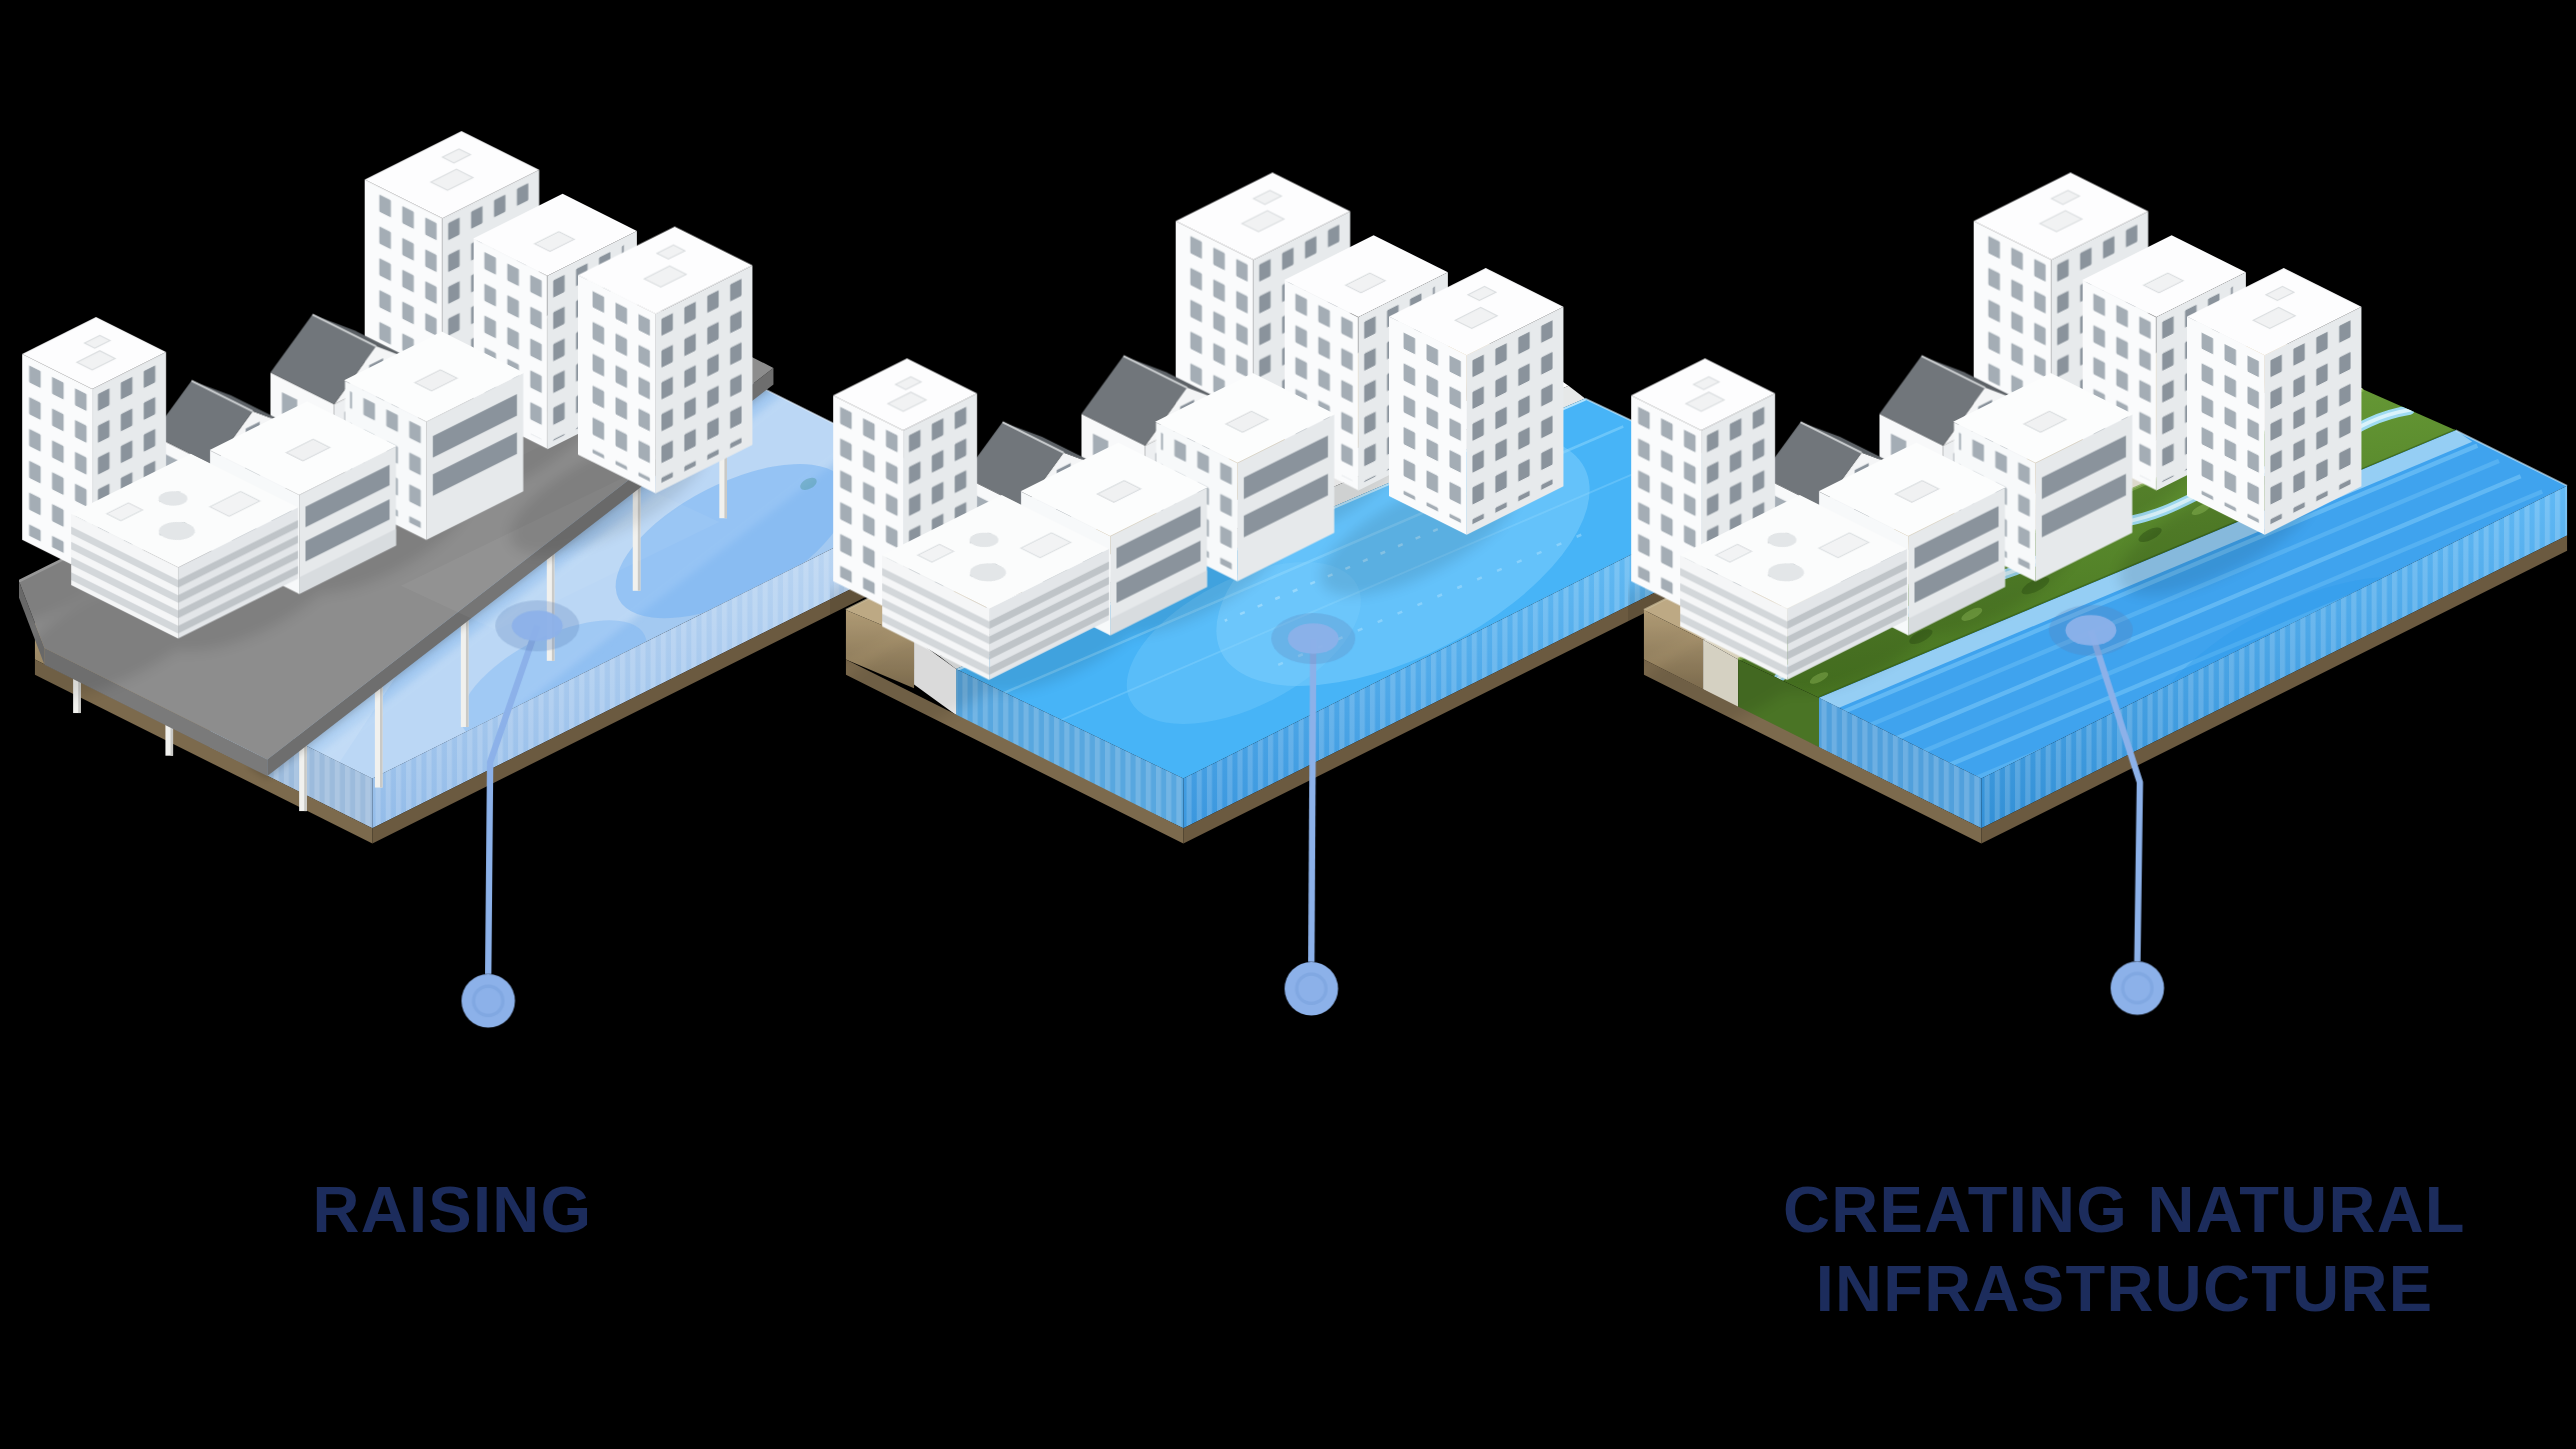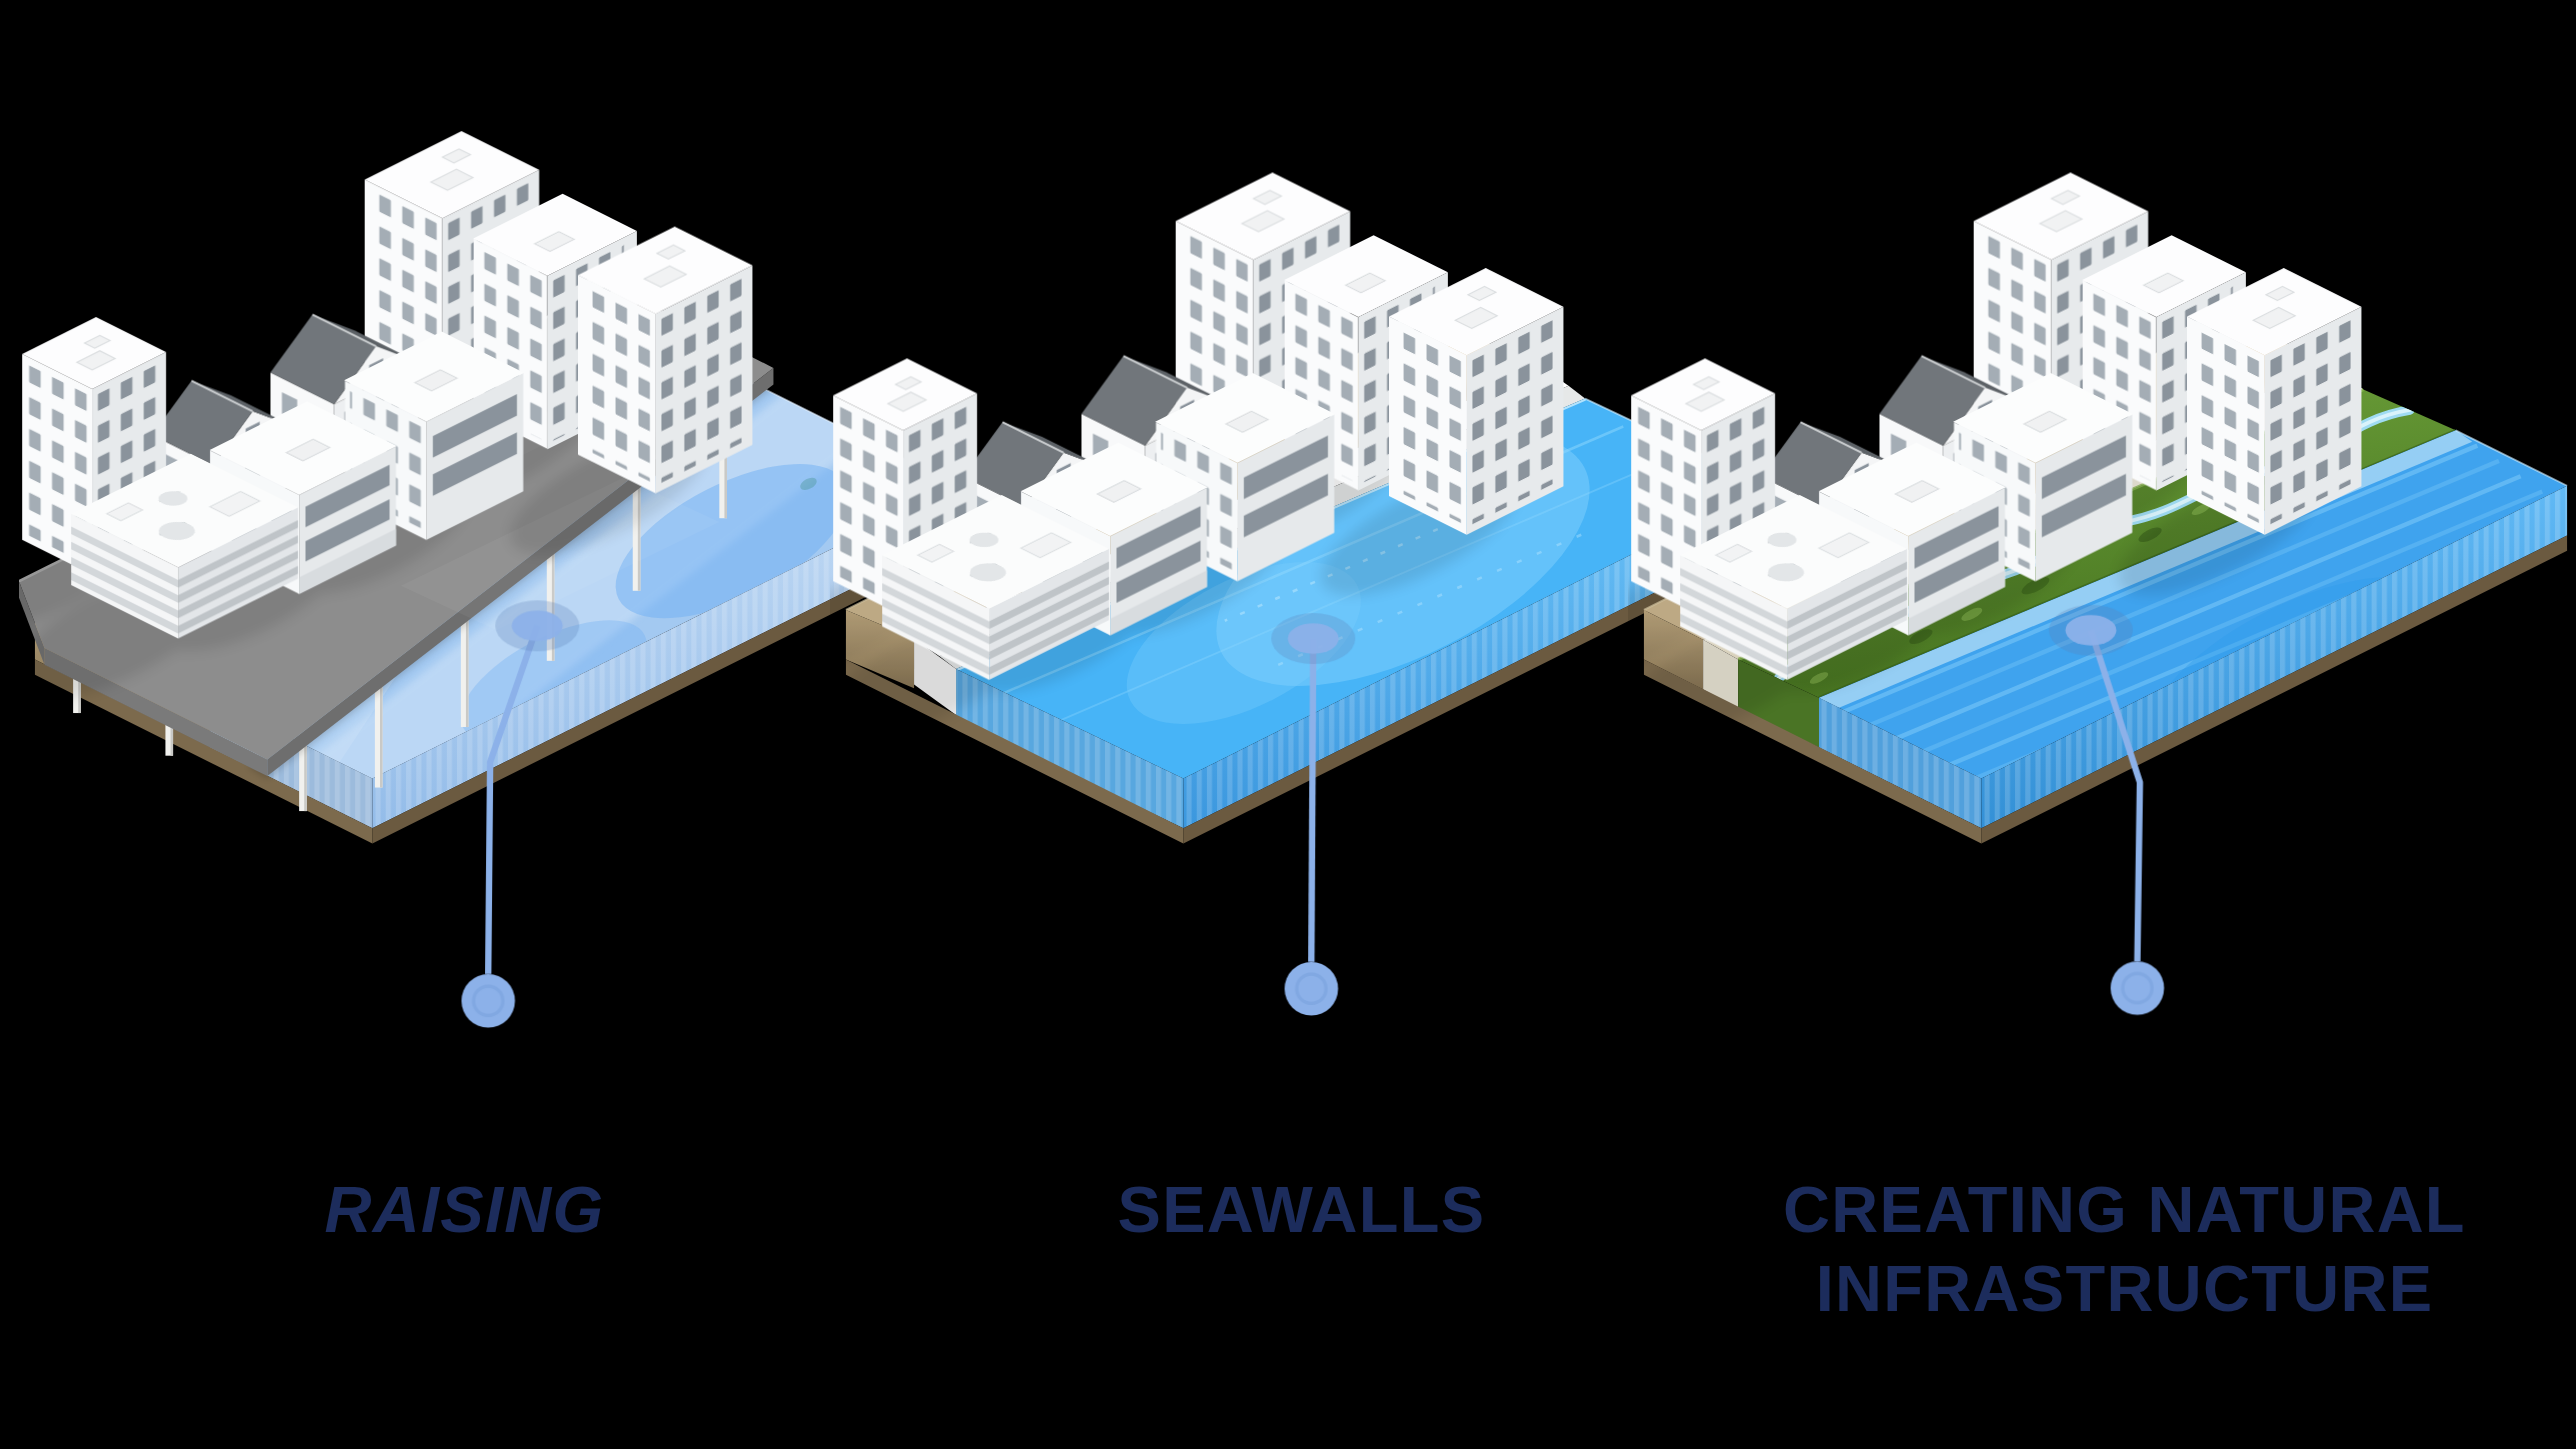--- a/index.html
+++ b/index.html
@@ -6,21 +6,21 @@
   body{width:2576px;height:1450px;position:relative;overflow:hidden;
        font-family:"Liberation Sans", sans-serif;}
   .stage{position:absolute;inset:0;}
   .panel{position:absolute;margin:0;padding:0;}
   .panel svg{display:block;}
   #panel-1{left:19px;top:38px;}
   #panel-2{left:830px;top:38px;}
   #panel-3{left:1628px;top:38px;}
   .caption{position:absolute;top:1170px;text-align:center;color:#1C2C5C;
            font-weight:bold;font-size:65px;line-height:1.22;letter-spacing:1.3px;}
-  #caption-1{left:56px;width:817px;font-style:italic;}
+  #caption-1{left:44px;width:817px;}
   #caption-2{left:893px;width:817px;}
   #caption-3{left:1590px;width:1069px;}
   .caption span{display:block;}
 </style>
 </head>
 <body>
 
 <svg width="0" height="0" style="position:absolute" aria-hidden="true">
   <defs>
     <pattern id="winSW" width="36" height="50" patternUnits="userSpaceOnUse">
@@ -461,21 +461,20 @@
         <circle cx="800" cy="1492" r="42" fill="#8CB1E9"></circle>
         <circle cx="800" cy="1492" r="23" fill="none" stroke="#76A0DC" stroke-width="5" opacity="0.5"></circle>
       </g>
     </svg>
   </figure>
 
   <div class="caption" id="caption-1">
     <span>RAISING</span>
   </div>
   <div class="caption" id="caption-2">
-    <span>SEAWALLS</span>
   </div>
   <div class="caption" id="caption-3">
     <span>CREATING NATURAL</span>
     <span>INFRASTRUCTURE</span>
   </div>
 
 </div>
 
 
 </body></html>

